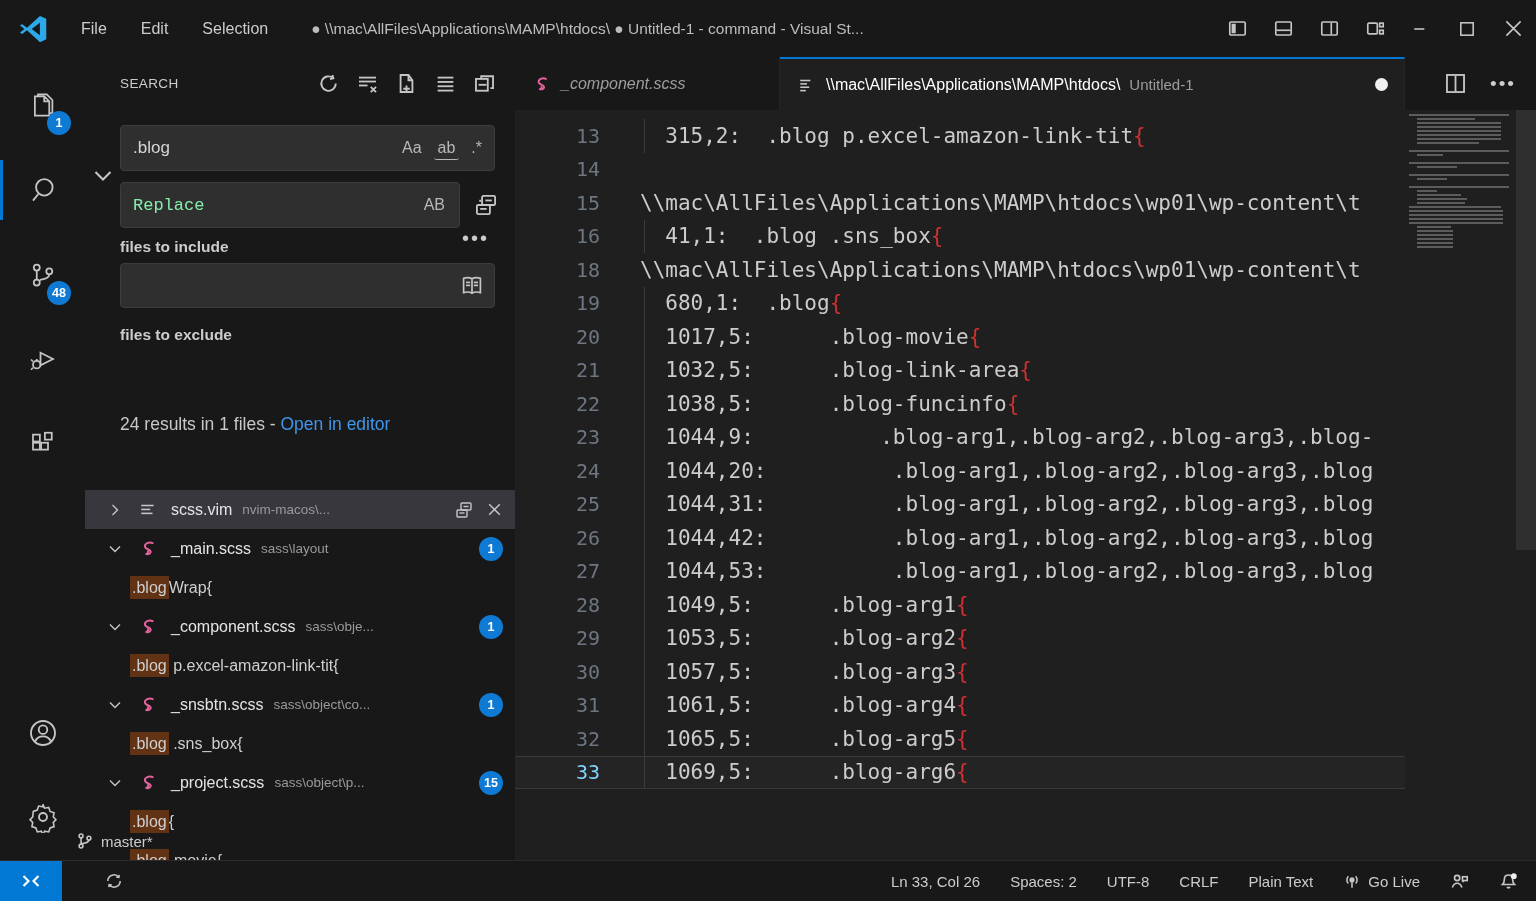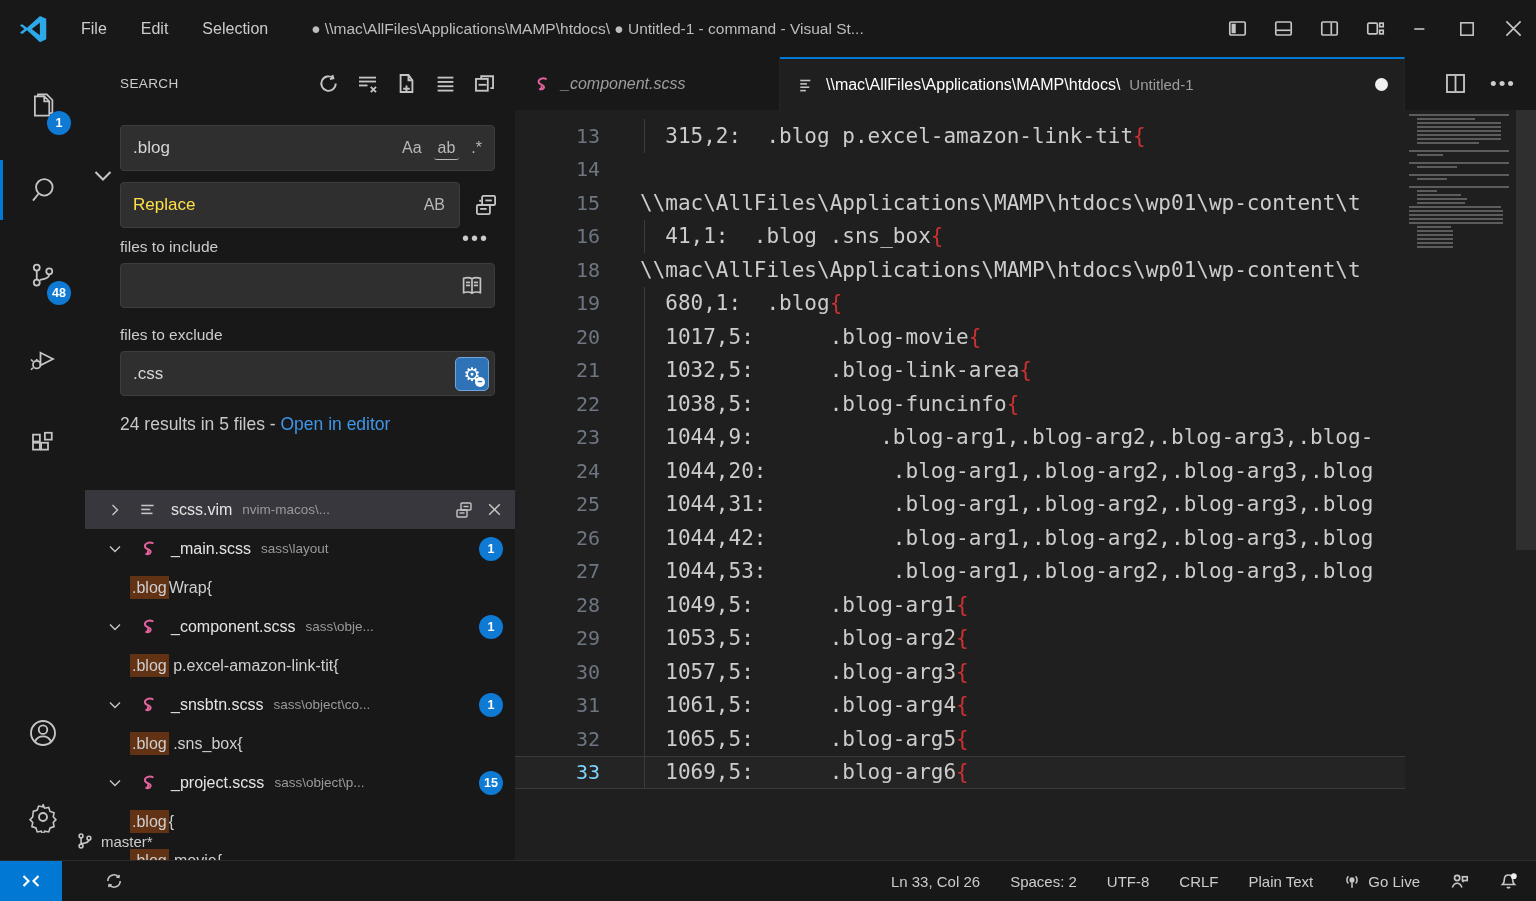--- a/index.html
+++ b/index.html
@@ -32,29 +32,29 @@
   
   #sidebar{width:430px;background:#181818;position:relative;flex:none;font-size:15px;}
   #sb-header{position:absolute;left:0;top:0;width:430px;height:53px;display:flex;align-items:center;}
   #sb-title{margin-left:35px;font-size:13.5px;letter-spacing:.4px;color:#cccccc;}
   #sb-actions{margin-left:auto;margin-right:20px;display:flex;gap:17px;}
   .sb-act{width:22px;height:22px;display:flex;align-items:center;justify-content:center;}
   #toggle-replace{position:absolute;left:6px;top:106px;width:24px;height:24px;}
   .inputbox{position:absolute;background:#2f2f2f;border:1px solid #3d3d3d;border-radius:4px;
     display:flex;align-items:center;font-size:17px;color:#d6d6d6;}
   .inputbox .val{margin-left:12px;white-space:pre;}
-  .inputbox .placeholder{margin-left:12px;color:#fde047;}
+  .inputbox .placeholder{margin-left:12px;color:#86efac;font-family:Liberation Mono, monospace;}
   .opt{color:#b8b8b8;font-size:16px;padding:2px 4px;border-radius:3px;}
   .opt.word{border-bottom:1.5px solid #b8b8b8;}
   #search-box{left:35px;top:68px;width:375px;height:46px;}
   #search-box .opts{margin-left:auto;margin-right:8px;display:flex;gap:8px;align-items:center;}
   #replace-box{left:35px;top:125px;width:340px;height:46px;}
   #replace-box .opts{margin-left:auto;margin-right:10px;}
   #replace-all-btn{position:absolute;left:388px;top:135px;}
-  .sb-label{position:absolute;left:35px;font-size:15.5px;color:#cccccc;}
+  .sb-label{position:absolute;left:35px;font-size:15.5px;color:#cccccc;font-weight:bold;}
   #dots-btn{position:absolute;right:26px;top:170px;color:#cccccc;font-size:20px;letter-spacing:2px;}
   #include-box{left:35px;top:206px;width:375px;height:45px;}
   #include-box .book{margin-left:auto;margin-right:10px;}
   #exclude-box{left:35px;top:294px;width:375px;height:45px;}
   #exclude-toggle{margin-left:auto;margin-right:5px;width:34px;height:34px;border-radius:5px;
     background:#2e72b8;border:1px solid #71a7dd;display:flex;align-items:center;justify-content:center;
     position:relative;color:#fff;font-size:19px;font-family:"DejaVu Sans",sans-serif;}
   #exclude-toggle .mini{position:absolute;right:3px;bottom:3px;width:10px;height:10px;border-radius:50%;
     background:#fff;color:#2e72b8;font-size:11px;line-height:9px;text-align:center;font-weight:bold;}
   #summary{position:absolute;left:35px;top:352px;width:332px;font-size:17.5px;line-height:30px;color:#c8c8c8;}
@@ -324,27 +324,23 @@
               <line x1="5" y1="7" x2="8.5" y2="7"></line>
               <line x1="5" y1="9.5" x2="8.5" y2="9.5"></line>
               <line x1="11.5" y1="7" x2="15" y2="7"></line>
               <line x1="11.5" y1="9.5" x2="15" y2="9.5"></line>
             </g>
           </svg>
       </span>
     </div>
 
     <div class="sb-label" style="top:269px">files to exclude</div>
-    <div class="inputbox" id="exclude-box">
-      <span class="val">.css</span>
-      <span id="exclude-toggle">⚙<span class="mini">–</span></span>
-    </div>
 
     <div id="summary">
-      <span>24 results in 5 files - </span><a href="#">Open in editor</a>
+      <span>24 results in 1 files - </span><a href="#">Open in editor</a>
     </div>
 
     <div id="results">
         <div class="res-row sel">
           <span class="chev">
             <svg width="16" height="16" viewBox="0 0 16 16">
               <path class="ic" d="M5.5 3l5 5-5 5"></path>
             </svg>
           </span>
           <span class="ficon">

